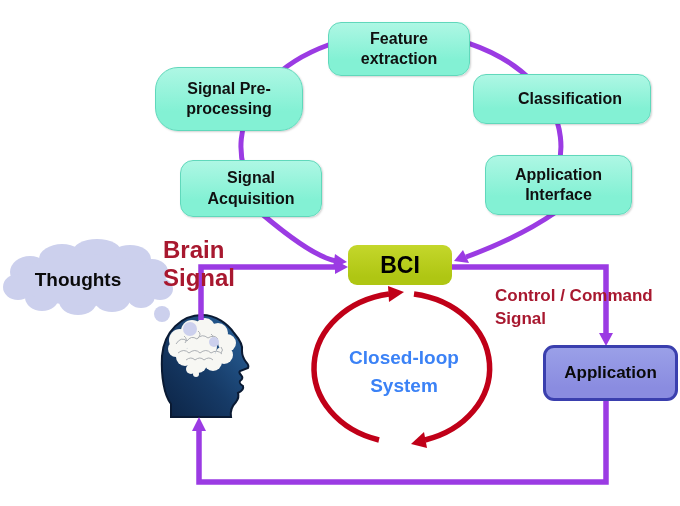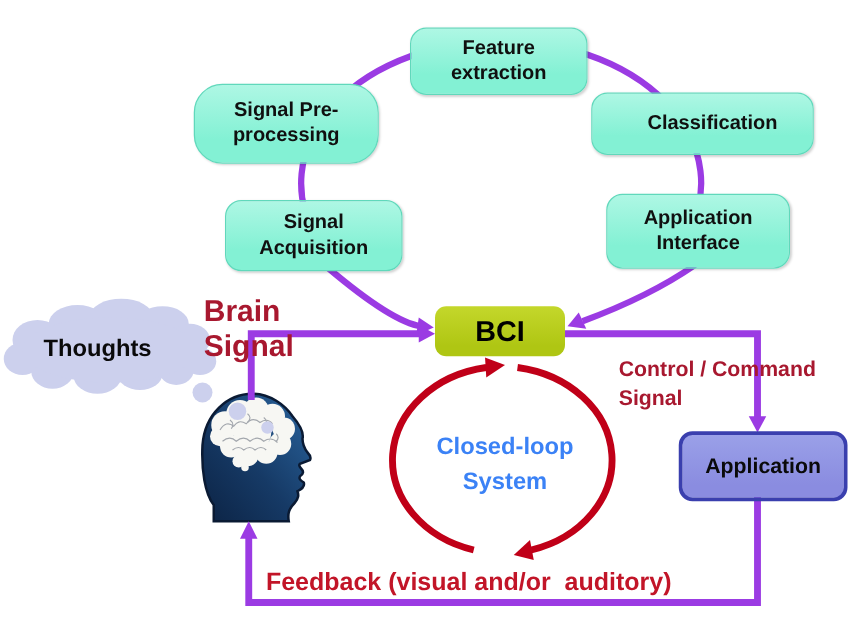--- a/index.html
+++ b/index.html
@@ -150,17 +150,16 @@
 Acquisition</div>
   <div class="box ai">Application
 Interface</div>
 
   <div class="bci-box">BCI</div>
   <div class="app-box">Application</div>
 
   <div class="lbl brain-signal">Brain Signal</div>
   <div class="lbl control">Control / Command
 Signal</div>
-  <div class="lbl feedback">Feedback (visual and/or  auditory)</div>
   <div class="lbl thoughts">Thoughts</div>
   <div class="lbl loop">Closed-loop
 System</div>
 </div>
 
 </body></html>

